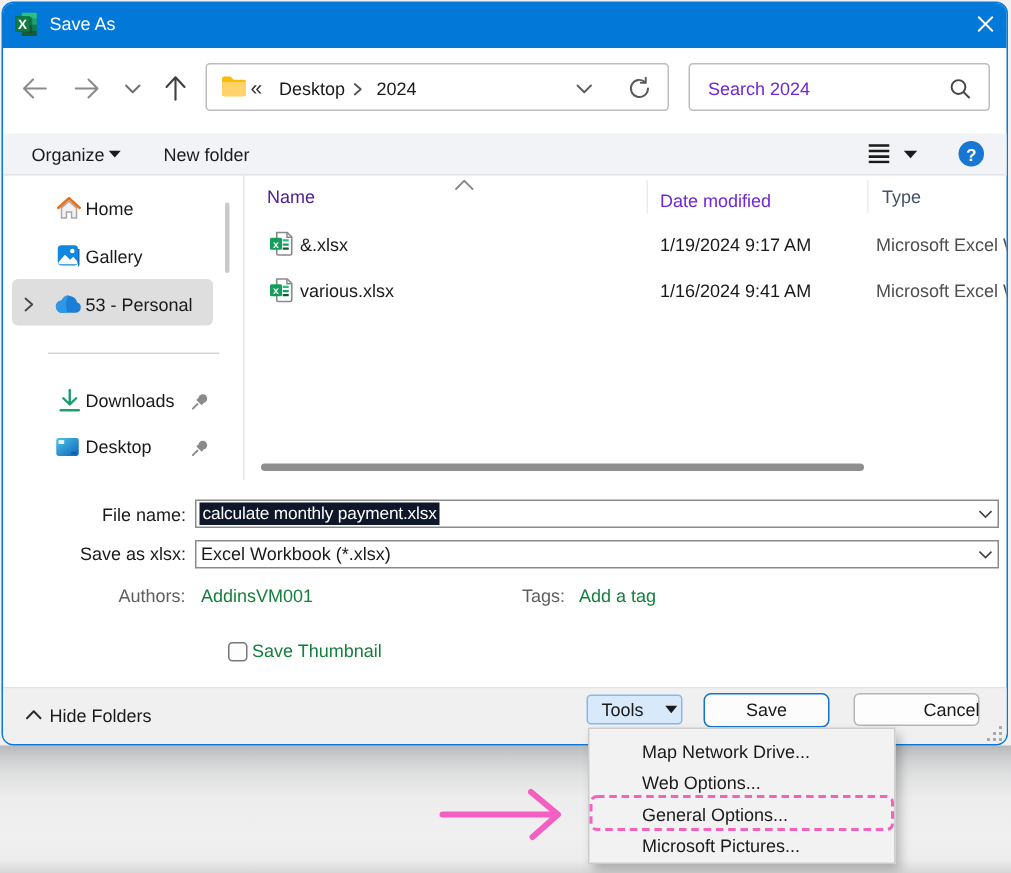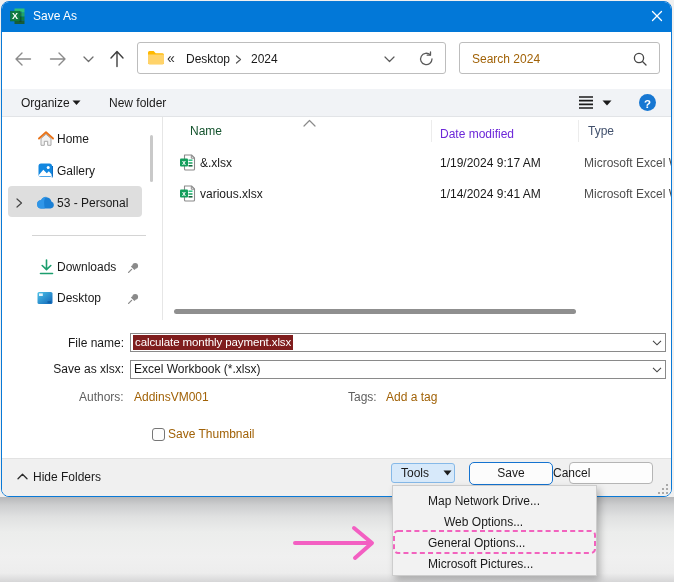--- a/index.html
+++ b/index.html
@@ -1,20 +1,20 @@
 <!DOCTYPE html>
 <html><head>
 <meta charset="utf-8">
 <style>
 *{margin:0;padding:0;box-sizing:border-box}
 html,body{width:674px;height:582px;overflow:hidden}
 body{position:relative;font-family:"Liberation Sans",sans-serif;font-size:12px;color:#1a1a1a;background:#f0f0f0}
 .ab{position:absolute}
 .t{position:absolute;white-space:nowrap;line-height:15px}
-.lnk{color:#a16207}
+.lnk{color:#15803d}
 .gray{color:#5f5f5f}
 </style>
 </head>
 <body>
 
 <div class="ab" style="left:0;top:497px;width:674px;height:85px;background:linear-gradient(180deg,#b6b7b9 0px,#cdcecf 8px,#e0e1e1 20px,#ecedec 35px,#f0f0f0 60px,#ededed 76px,#d6d6d7 85px)"></div>
 
 <div class="ab" style="left:1px;top:1px;width:671px;height:496px;background:#fff;border:1px solid #0a79d6;border-radius:8px"></div>
 
 <div class="ab" style="left:2px;top:2px;width:669px;height:30px;background:#0278d8;border-radius:7px 7px 0 0"></div>
@@ -58,21 +58,21 @@
 <div class="t" style="left:251px;top:52px;font-size:12px;color:#1a1a1a">2024</div>
 <svg class="ab" style="left:384px;top:56px" width="11" height="7" viewBox="0 0 11 7">
   <path d="M1 1 L5.5 5.5 L10 1" stroke="#5a5a5a" stroke-width="1.2" fill="none" stroke-linecap="round" stroke-linejoin="round"></path>
 </svg>
 <svg class="ab" style="left:419px;top:51px" width="15" height="16" viewBox="0 0 15 16">
   <path d="M13 8 a5.7 5.7 0 1 1 -1.8 -4.2" stroke="#5a5a5a" stroke-width="1.3" fill="none" stroke-linecap="round"></path>
   <path d="M11.5 0.8 L11.5 4.2 L8.2 4.2" stroke="#5a5a5a" stroke-width="1.3" fill="none" stroke-linecap="round" stroke-linejoin="round"></path>
 </svg>
 
 <div class="ab" style="left:459px;top:42px;width:201px;height:32px;border:1px solid #bdbdbd;border-radius:3px;background:#fff"></div>
-<div class="t" style="left:472px;top:52px;color:#a16207">Search 2024</div>
+<div class="t" style="left:472px;top:52px;color:#6d28d9">Search 2024</div>
 <svg class="ab" style="left:633px;top:52px" width="14" height="14" viewBox="0 0 14 14">
   <circle cx="6" cy="6" r="4.6" stroke="#454545" stroke-width="1.3" fill="none"></circle>
   <path d="M9.5 9.5 L13 13" stroke="#454545" stroke-width="1.3" stroke-linecap="round"></path>
 </svg>
 
 <div class="ab" style="left:2px;top:89px;width:669px;height:28px;background:#f1f3f6;border-bottom:1px solid #e2e4e7"></div>
 <div class="t" style="left:21px;top:96px;color:#1b1b1b">Organize</div>
 <svg class="ab" style="left:72px;top:100px" width="9" height="6" viewBox="0 0 9 6">
   <path d="M0.5 0.5 L4.5 5 L8.5 0.5 Z" fill="#1b1b1b"></path>
 </svg>
@@ -137,21 +137,21 @@
   <circle cx="8.2" cy="4.8" r="2.9" fill="#8a8a8a"></circle>
   <path d="M5.3 4.2 L3.9 5.6 L7.4 9.1 L8.8 7.7" fill="#8a8a8a"></path>
   <path d="M4.6 8.4 L1.6 11.4" stroke="#8a8a8a" stroke-width="1.3" stroke-linecap="round"></path>
 </svg>
 
 <svg class="ab" style="left:303px;top:119px" width="13" height="8" viewBox="0 0 13 8">
   <path d="M1 7 L6.5 1.5 L12 7" stroke="#8a8a8a" stroke-width="1.2" fill="none" stroke-linecap="round" stroke-linejoin="round"></path>
 </svg>
 <div class="ab" style="left:431px;top:120px;width:1px;height:22px;background:#ececec"></div>
 <div class="ab" style="left:578px;top:120px;width:1px;height:22px;background:#ececec"></div>
-<div class="t" style="left:190px;top:124px;color:#14532d">Name</div>
+<div class="t" style="left:178px;top:124px;color:#4c1d95">Name</div>
 <div class="t" style="left:440px;top:127px;color:#6d28d9">Date modified</div>
 <div class="t" style="left:588px;top:124px;color:#42516d">Type</div>
 
 <svg class="ab" style="left:179px;top:154px" width="18" height="17" viewBox="0 0 18 17">
   <path d="M5.5 1 H12.5 L15.5 4 V15 a1 1 0 0 1 -1 1 H6.5 a1 1 0 0 1 -1 -1 Z" fill="#fff" stroke="#8a8a8a" stroke-width="1.1" stroke-linejoin="round"></path>
   <path d="M12.3 1.2 V4.2 H15.3" fill="none" stroke="#8a8a8a" stroke-width="1"></path>
   <path d="M9.5 6.2 H13.5" stroke="#27c07e" stroke-width="1.5"></path>
   <path d="M9.5 9 H13.5" stroke="#149e5c" stroke-width="1.5"></path>
   <path d="M9.5 11.8 H13.5" stroke="#0c5c33" stroke-width="1.5"></path>
   <rect x="1" y="4.5" width="8" height="8" rx="1" fill="#149e5c"></rect>
@@ -164,28 +164,28 @@
 <svg class="ab" style="left:179px;top:185px" width="18" height="17" viewBox="0 0 18 17">
   <path d="M5.5 1 H12.5 L15.5 4 V15 a1 1 0 0 1 -1 1 H6.5 a1 1 0 0 1 -1 -1 Z" fill="#fff" stroke="#8a8a8a" stroke-width="1.1" stroke-linejoin="round"></path>
   <path d="M12.3 1.2 V4.2 H15.3" fill="none" stroke="#8a8a8a" stroke-width="1"></path>
   <path d="M9.5 6.2 H13.5" stroke="#27c07e" stroke-width="1.5"></path>
   <path d="M9.5 9 H13.5" stroke="#149e5c" stroke-width="1.5"></path>
   <path d="M9.5 11.8 H13.5" stroke="#0c5c33" stroke-width="1.5"></path>
   <rect x="1" y="4.5" width="8" height="8" rx="1" fill="#149e5c"></rect>
   <text x="5" y="11" font-family="Liberation Sans" font-size="7" font-weight="bold" fill="#fff" text-anchor="middle">x</text>
 </svg>
 <div class="t" style="left:200px;top:187px">various.xlsx</div>
-<div class="t" style="left:440px;top:187px">1/14/2024 9:41 AM</div>
+<div class="t" style="left:440px;top:187px">1/16/2024 9:41 AM</div>
 <div class="t" style="left:584px;top:187px;width:87px;overflow:hidden;color:#4e4e4e">Microsoft Excel W</div>
 
 <div class="ab" style="left:174px;top:309px;width:402px;height:5px;background:#8f8f8f;border-radius:2.5px"></div>
 
 <div class="t" style="left:40px;top:336px;width:84px;text-align:right">File name:</div>
 <div class="ab" style="left:130px;top:333px;width:536px;height:19px;border:1px solid #8a8a8a;background:#fff"></div>
-<div class="ab" style="left:133px;top:335px;height:15px;background:#7f1d1d;padding:0 2px"><span style="color:#fff;font-size:11.5px;letter-spacing:-0.1px;line-height:15px;white-space:nowrap">calculate monthly payment.xlsx</span></div>
+<div class="ab" style="left:133px;top:335px;height:15px;background:#0f172a;padding:0 2px"><span style="color:#fff;font-size:11.5px;letter-spacing:-0.1px;line-height:15px;white-space:nowrap">calculate monthly payment.xlsx</span></div>
 <svg class="ab" style="left:652px;top:340px" width="10" height="6" viewBox="0 0 10 6">
   <path d="M1 0.8 L5 4.8 L9 0.8" stroke="#444" stroke-width="1.1" fill="none"></path>
 </svg>
 <div class="t" style="left:30px;top:362px;width:94px;text-align:right">Save as xlsx:</div>
 <div class="ab" style="left:130px;top:360px;width:536px;height:19px;border:1px solid #8a8a8a;background:#fff"></div>
 <div class="t" style="left:134px;top:362px">Excel Workbook (*.xlsx)</div>
 <svg class="ab" style="left:652px;top:367px" width="10" height="6" viewBox="0 0 10 6">
   <path d="M1 0.8 L5 4.8 L9 0.8" stroke="#444" stroke-width="1.1" fill="none"></path>
 </svg>
 <div class="t gray" style="left:79px;top:390px">Authors:</div>
@@ -201,35 +201,35 @@
 </svg>
 <div class="t" style="left:33px;top:470px">Hide Folders</div>
 <div class="ab" style="left:391px;top:463px;width:64px;height:20px;background:#d7e9fa;border:1px solid #86b9e8;border-radius:3px"></div>
 <div class="t" style="left:401px;top:466px">Tools</div>
 <svg class="ab" style="left:443px;top:470px" width="9" height="6" viewBox="0 0 9 6">
   <path d="M0.5 0.5 L4.5 5.5 L8.5 0.5 Z" fill="#1b1b1b"></path>
 </svg>
 <div class="ab" style="left:469px;top:462px;width:84px;height:23px;background:#fcfcfc;border:1.5px solid #1473d0;border-radius:5px"></div>
 <div class="t" style="left:469px;top:466px;width:84px;text-align:center">Save</div>
 <div class="ab" style="left:569px;top:462px;width:84px;height:22px;background:#fdfdfd;border:1px solid #b5b5b5;border-radius:4px"></div>
-<div class="t" style="left:553px;top:466px;width:84px;text-align:left">Cancel</div>
+<div class="t" style="left:569px;top:466px;width:84px;text-align:right">Cancel</div>
 <svg class="ab" style="left:656px;top:483px" width="14" height="13" viewBox="0 0 14 13">
   <g fill="#aaa">
     <rect x="10" y="1" width="2" height="2"></rect>
     <rect x="6" y="5" width="2" height="2"></rect>
       <rect x="10" y="5" width="2" height="2"></rect>
     <rect x="2" y="9" width="2" height="2"></rect>
       <rect x="6" y="9" width="2" height="2"></rect>
       <rect x="10" y="9" width="2" height="2"></rect>
   </g>
 </svg>
 
 <div class="ab" style="left:392px;top:485px;width:205px;height:91px;background:#f2f2f2;border:1px solid #cdcdcd;box-shadow:3px 4px 7px rgba(0,0,0,0.25)"></div>
 <div class="t" style="left:428px;top:494px">Map Network Drive...</div>
-<div class="t" style="left:444px;top:515px">Web Options...</div>
+<div class="t" style="left:428px;top:515px">Web Options...</div>
 <div class="t" style="left:428px;top:536px">General Options...</div>
 <div class="t" style="left:428px;top:557px">Microsoft Pictures...</div>
 <svg class="ab" style="left:392px;top:529px" width="205" height="26" viewBox="0 0 205 26">
   <rect x="2" y="2" width="201" height="22" rx="4" fill="none" stroke="#f263be" stroke-width="2" stroke-dasharray="5 3.2"></rect>
 </svg>
 
 <svg class="ab" style="left:291px;top:524px" width="88" height="38" viewBox="0 0 88 38">
   <path d="M4 19 H80 M63 4 L81 19 L64 34" stroke="#f35fc2" stroke-width="4" fill="none" stroke-linecap="round" stroke-linejoin="round"></path>
 </svg>
 

